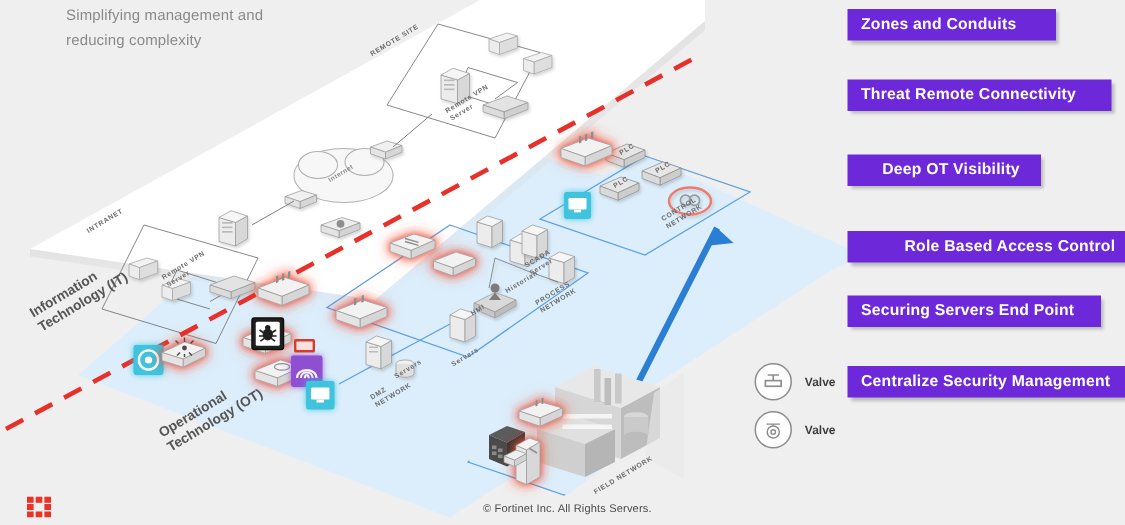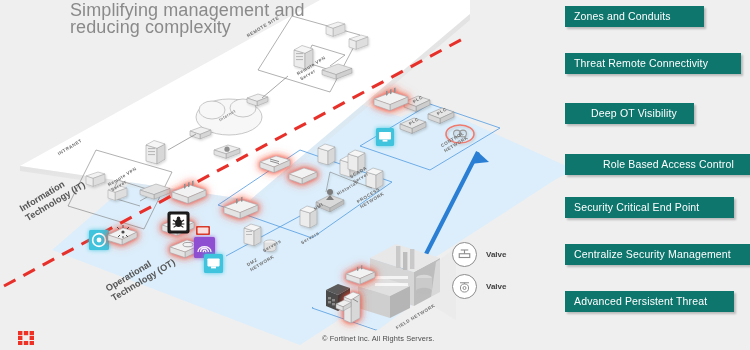--- a/index.html
+++ b/index.html
@@ -7,30 +7,30 @@
     width:750px;height:350px;overflow:hidden;
     background:#efefef;
     font-family:"Liberation Sans", sans-serif;
     position:relative;
   }
   #stage{position:absolute;inset:0;width:750px;height:350px;overflow:hidden;}
 
   
   .headline{
     position:absolute;left:44px;top:2px;width:300px;
-    font-size:18px;line-height:17px;color:#8a8a8a;
-    white-space:pre-line;letter-spacing:.1px;margin-left:26px;
+    font-size:10px;line-height:17px;color:#8a8a8a;
+    white-space:pre-line;letter-spacing:.1px;
   }
 
   
   .labels{position:absolute;left:565px;top:0;width:185px;height:350px;}
   .lbl{
     position:absolute;left:0;height:21px;line-height:21px;
-    background:#0f766e;color:#ffffff;
-    font-size:10.5px;font-weight:normal;letter-spacing:.15px;
+    background:#6d28d9;color:#ffffff;
+    font-size:10.5px;font-weight:bold;letter-spacing:.15px;
     padding:0 0 0 9px;white-space:nowrap;
     box-shadow:2px 2px 2px rgba(0,0,0,.22);
   }
 
   
   svg.plane{position:absolute;left:0;top:0;width:750px;height:350px;}
 
   .netlabel{
     position:absolute;color:#6d6d6d;font-size:4.6px;font-weight:bold;
     letter-spacing:.5px;white-space:pre-line;line-height:5.6px;
@@ -40,21 +40,21 @@
     position:absolute;color:#555;font-size:9.2px;font-weight:bold;
     white-space:pre-line;line-height:11px;transform-origin:0 0;
   }
   .cloudtext{
     position:absolute;color:#8b8b8b;font-size:4.4px;font-weight:bold;
     transform-origin:0 0;letter-spacing:.3px;
   }
 
   
   .legend{position:absolute;left:452px;top:238px;width:105px;}
-  .lgrow{display:flex;align-items:center;height:32px;}
+  .lgrow{display:flex;align-items:center;height:32px;justify-content:flex-end;}
   .lgcircle{
     width:25px;height:25px;border-radius:50%;
     border:1.4px solid #8d8d8d;background:#fff;
     display:flex;align-items:center;justify-content:center;
     color:#8d8d8d;box-sizing:border-box;flex:0 0 auto;
   }
   .lgtext{margin-left:9px;font-size:8px;color:#3e3e3e;font-weight:bold;}
 
   
   .copyright{
@@ -514,23 +514,22 @@
         </div>
         <div class="lgtext">Valve</div>
       </div>
     </div>
 
   <div class="labels" id="labelCol">
       <div class="lbl" style="top: 6px; width: 130px;">Zones and Conduits</div>
       <div class="lbl" style="top: 53px; width: 167px;">Threat Remote Connectivity</div>
       <div class="lbl" style="top: 103px; width: 120px; text-align: center;">Deep OT Visibility</div>
       <div class="lbl" style="top: 154px; width: 160px; padding-left: 38px;">Role Based Access Control</div>
-      <div class="lbl" style="top: 197px; width: 160px;">Security Critical End Point</div>
+      <div class="lbl" style="top: 197px; width: 160px;">Securing Servers End Point</div>
       <div class="lbl" style="top: 244px; width: 180px;">Centralize Security Management</div>
-      <div class="lbl" style="top: 291px; width: 160px;">Advanced Persistent Threat</div>
     </div>
 
   <div class="copyright">© Fortinet Inc. All Rights Servers.</div>
 
   <svg class="fmark" viewBox="0 0 16 14">
     <g fill="#ee3124">
       <rect x="0" y="0" width="4.4" height="4.2"></rect>
         <rect x="5.8" y="0" width="4.4" height="4.2"></rect>
       <rect x="11.6" y="0" width="4.4" height="4.2"></rect>
       <rect x="0" y="5" width="4.4" height="4"></rect>

